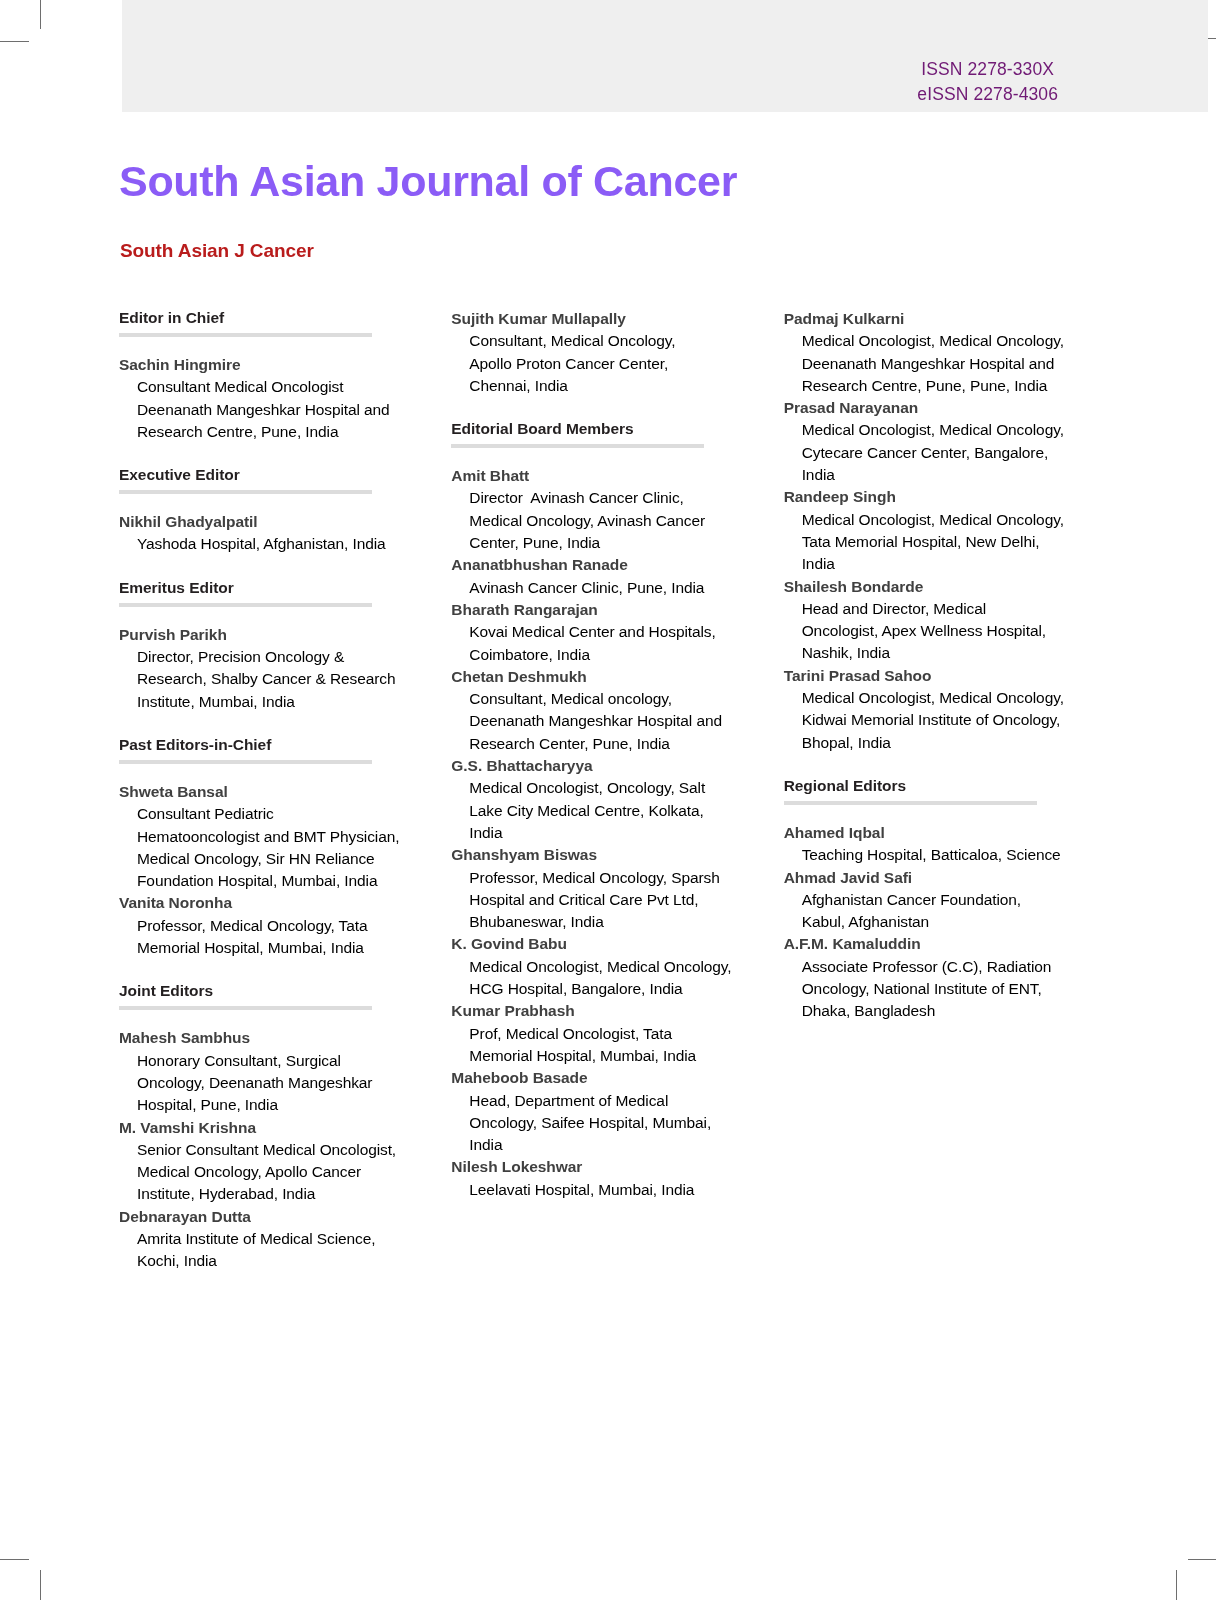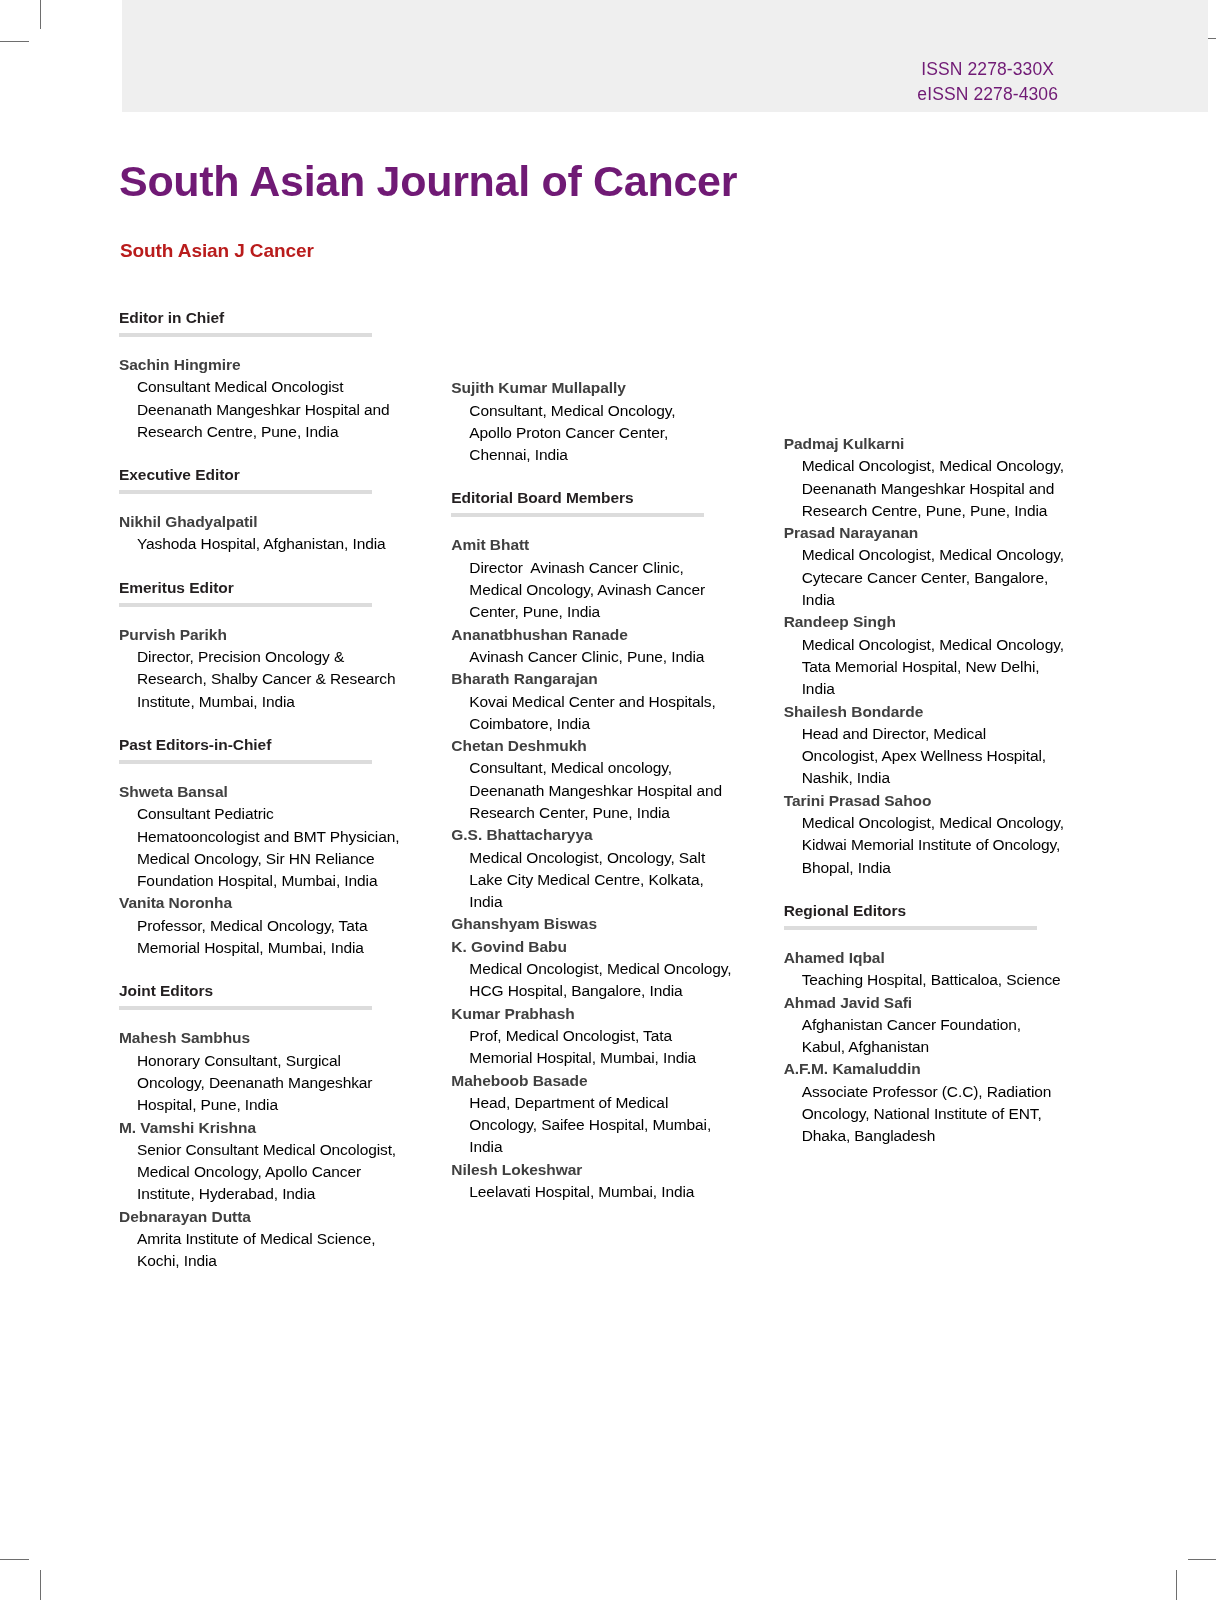--- a/index.html
+++ b/index.html
@@ -55,41 +55,40 @@
 
   
   #journal-title {
     position: absolute;
     left: 119px;
     top: 156px;
     font-size: 43px;
     line-height: 50px;
     font-weight: 700;
     letter-spacing: -0.3px;
-    color: #701a75;
+    color: #8b5cf6;
   }
   #journal-short-title {
     position: absolute;
     left: 120px;
     top: 240px;
     font-size: 19px;
     font-weight: 700;
     letter-spacing: -0.1px;
     color: #b91c1c;
   }
 
   
   #columns {
     position: absolute;
     left: 119px;
     top: 308px;
     width: 960px;
     display: flex;
     gap: 16px;
-    align-items: center;
   }
   .column { width: 296px; margin-right: 21px; }
   .column:last-child { margin-right: 0; }
 
   .section { margin-bottom: 0; }
 
   .section-heading {
     font-size: 15.5px;
     font-weight: 700;
     color: #231f20;
@@ -253,20 +252,23 @@
 Research Center, Pune, India</div>
         </div>
         <div class="person">
           <div class="person-name">G.S. Bhattacharyya</div>
           <div class="person-affil">Medical Oncologist, Oncology, Salt
 Lake City Medical Centre, Kolkata,
 India</div>
         </div>
         <div class="person">
           <div class="person-name">Ghanshyam Biswas</div>
+          <div class="person-affil">Professor, Medical Oncology, Sparsh
+Hospital and Critical Care Pvt Ltd,
+Bhubaneswar, India</div>
         </div>
         <div class="person">
           <div class="person-name">K. Govind Babu</div>
           <div class="person-affil">Medical Oncologist, Medical Oncology,
 HCG Hospital, Bangalore, India</div>
         </div>
         <div class="person">
           <div class="person-name">Kumar Prabhash</div>
           <div class="person-affil">Prof, Medical Oncologist, Tata
 Memorial Hospital, Mumbai, India</div>

